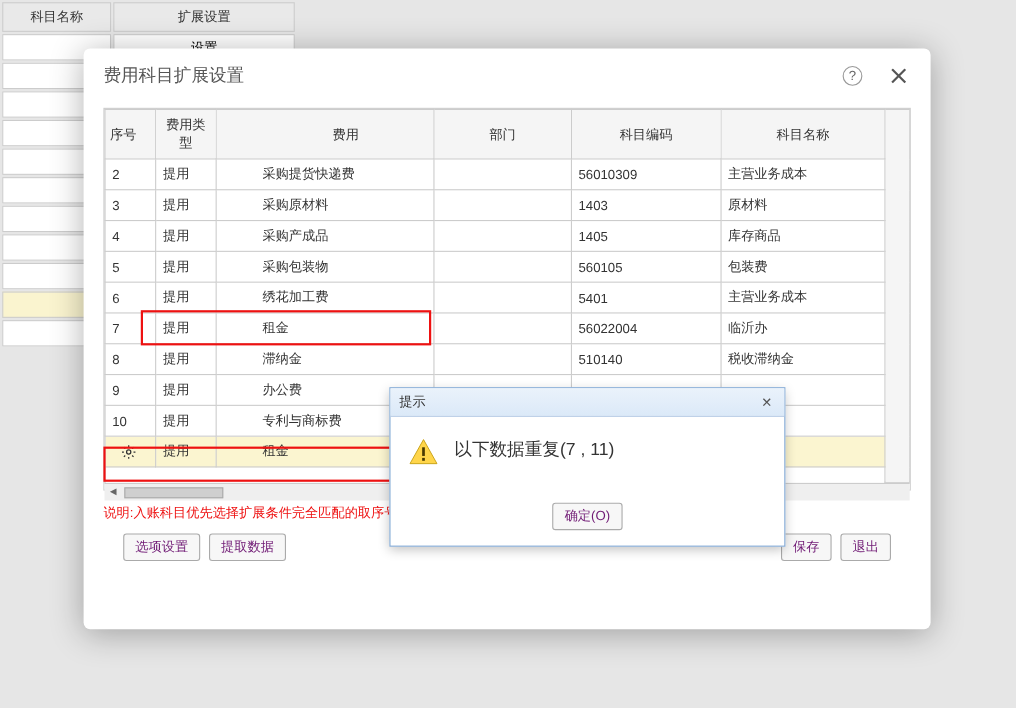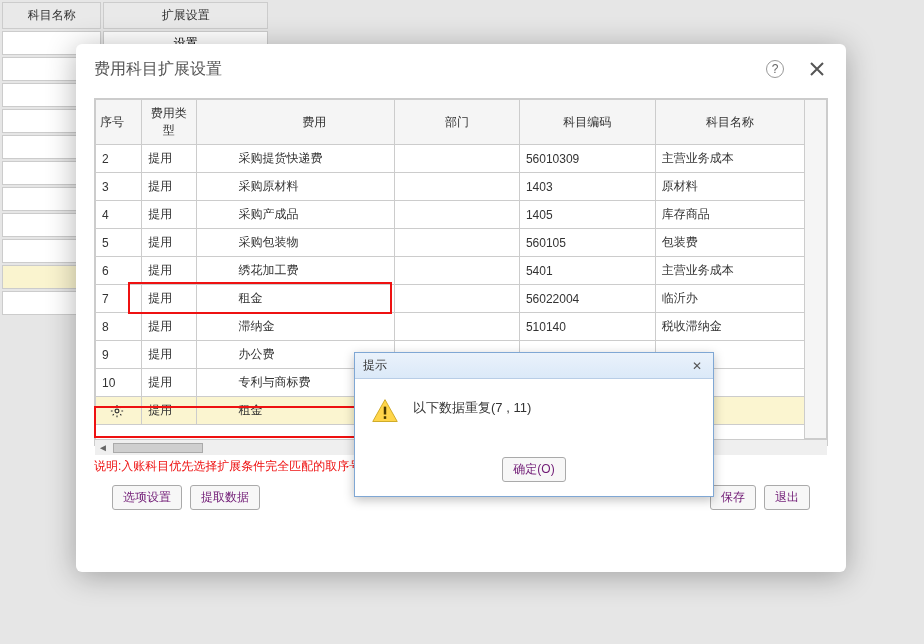--- a/index.html
+++ b/index.html
@@ -166,21 +166,21 @@
 .alert-header .title { flex:1; }
 .alert-header .x { cursor:pointer; color:#555; width:16px; text-align:center;}
 .alert-body {
   padding: 18px 16px 10px 16px;
   display: flex;
   gap: 14px;
   align-items: flex-start;
   min-height: 70px;
 }
 .warn-icon { width:28px; height:28px; }
-.alert-msg { font-size:13px; color:#333; padding-top:2px;}
+.alert-msg { font-size:16px; color:#333; padding-top:2px;}
 .alert-footer { text-align:center; padding: 8px 0 14px 0; }
 .gear-icon svg { width:14px; height:14px; vertical-align:middle; }
 </style>
 </head>
 <body>
 
 <table class="bg-table">
   <tbody>
       <tr>
     <th style="width:100px">科目名称</th>

